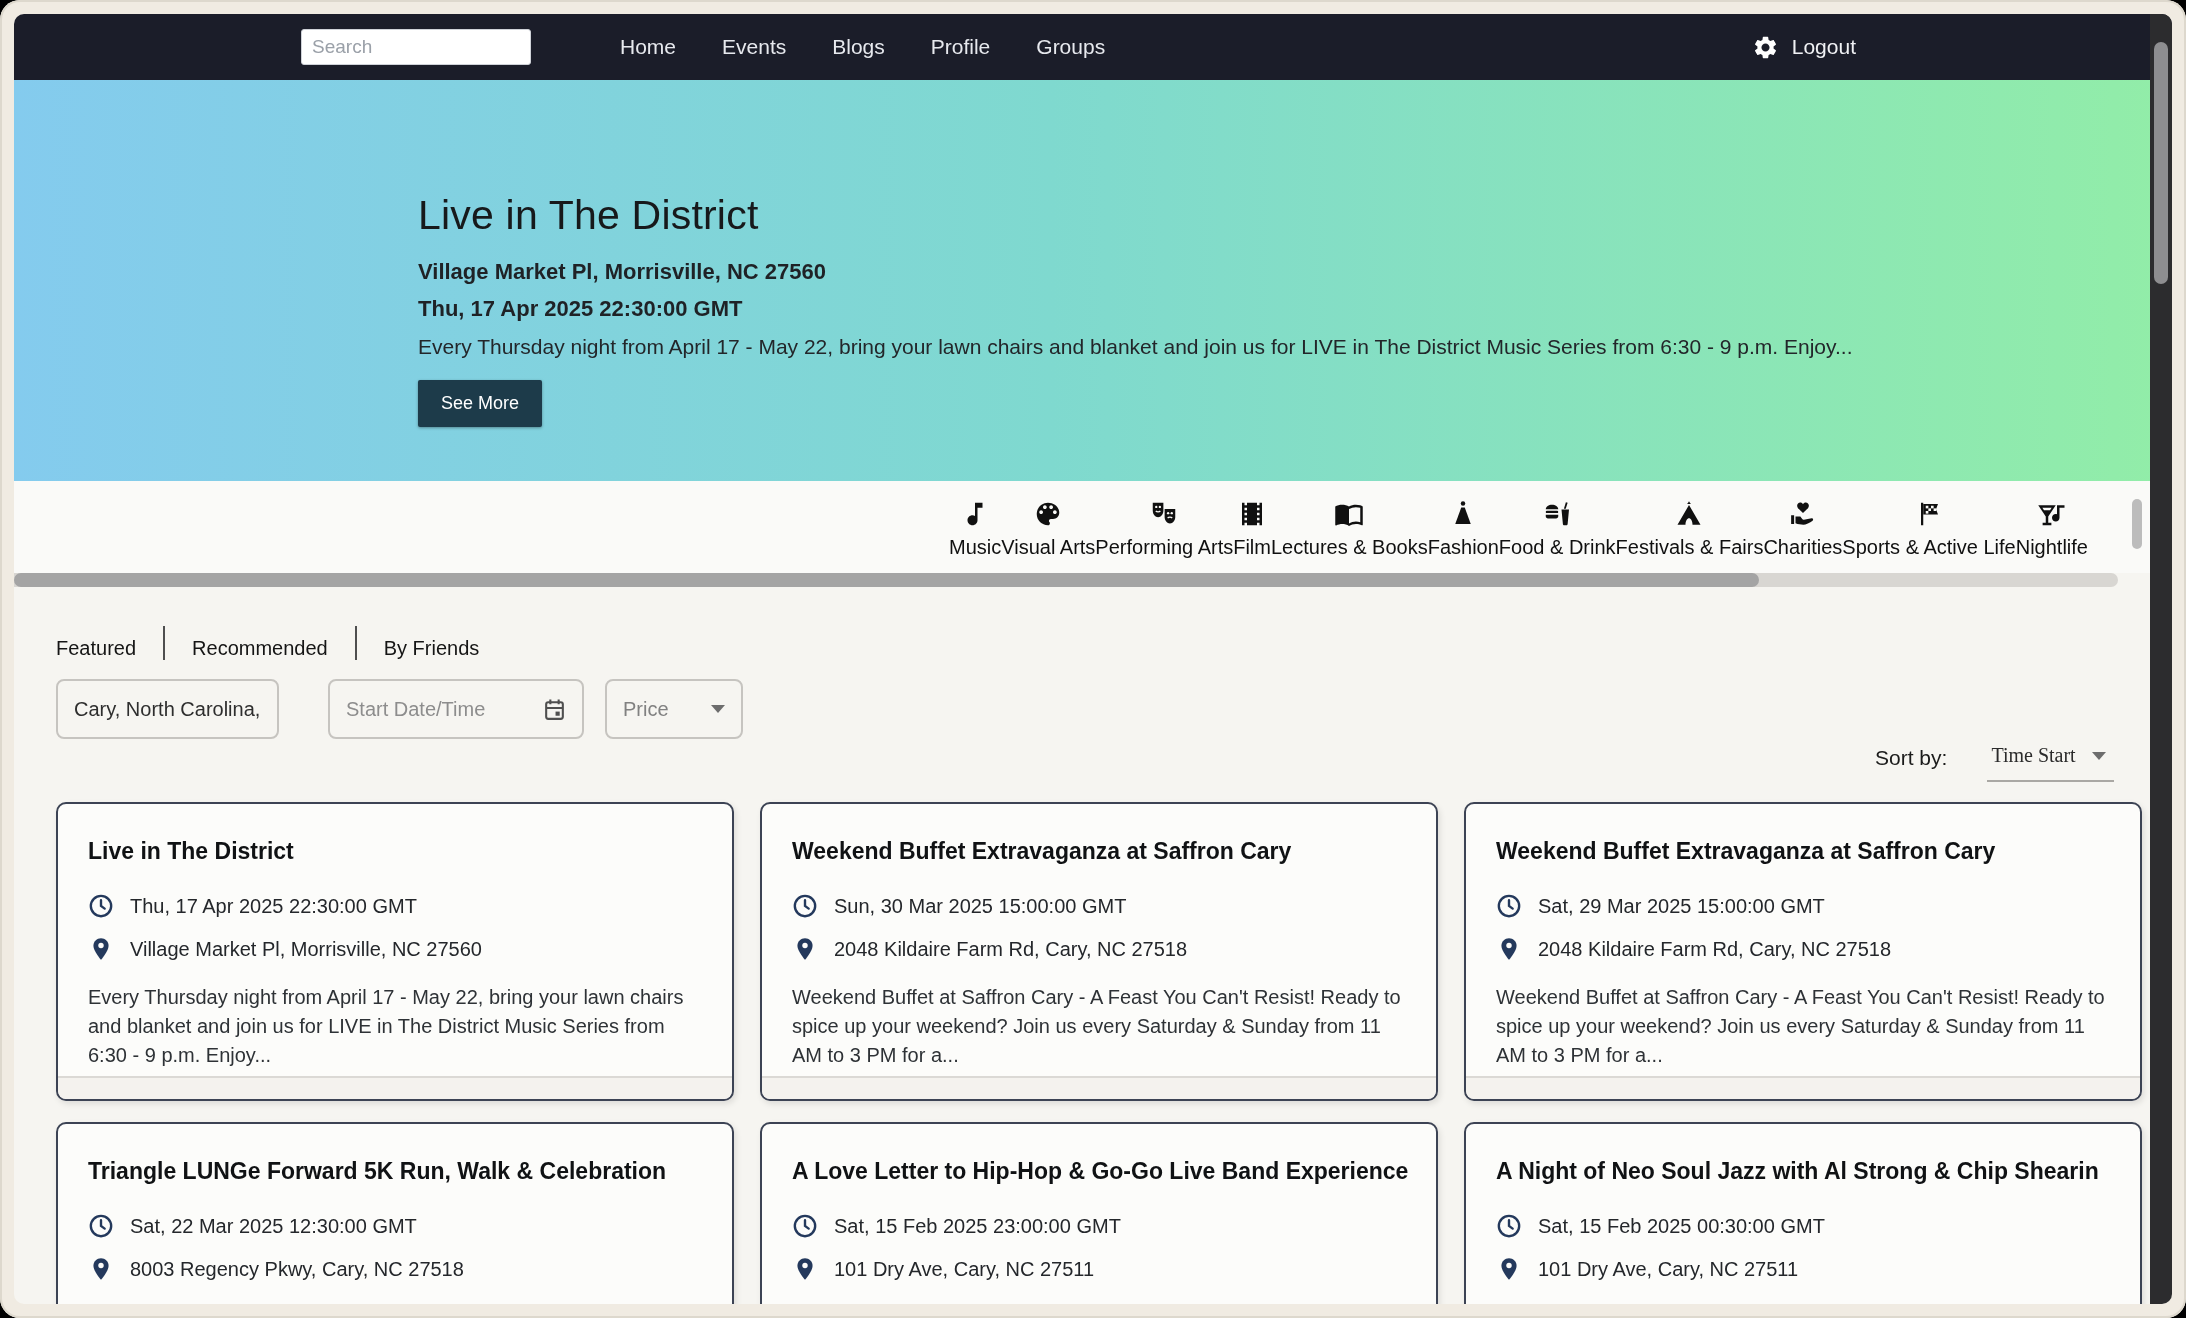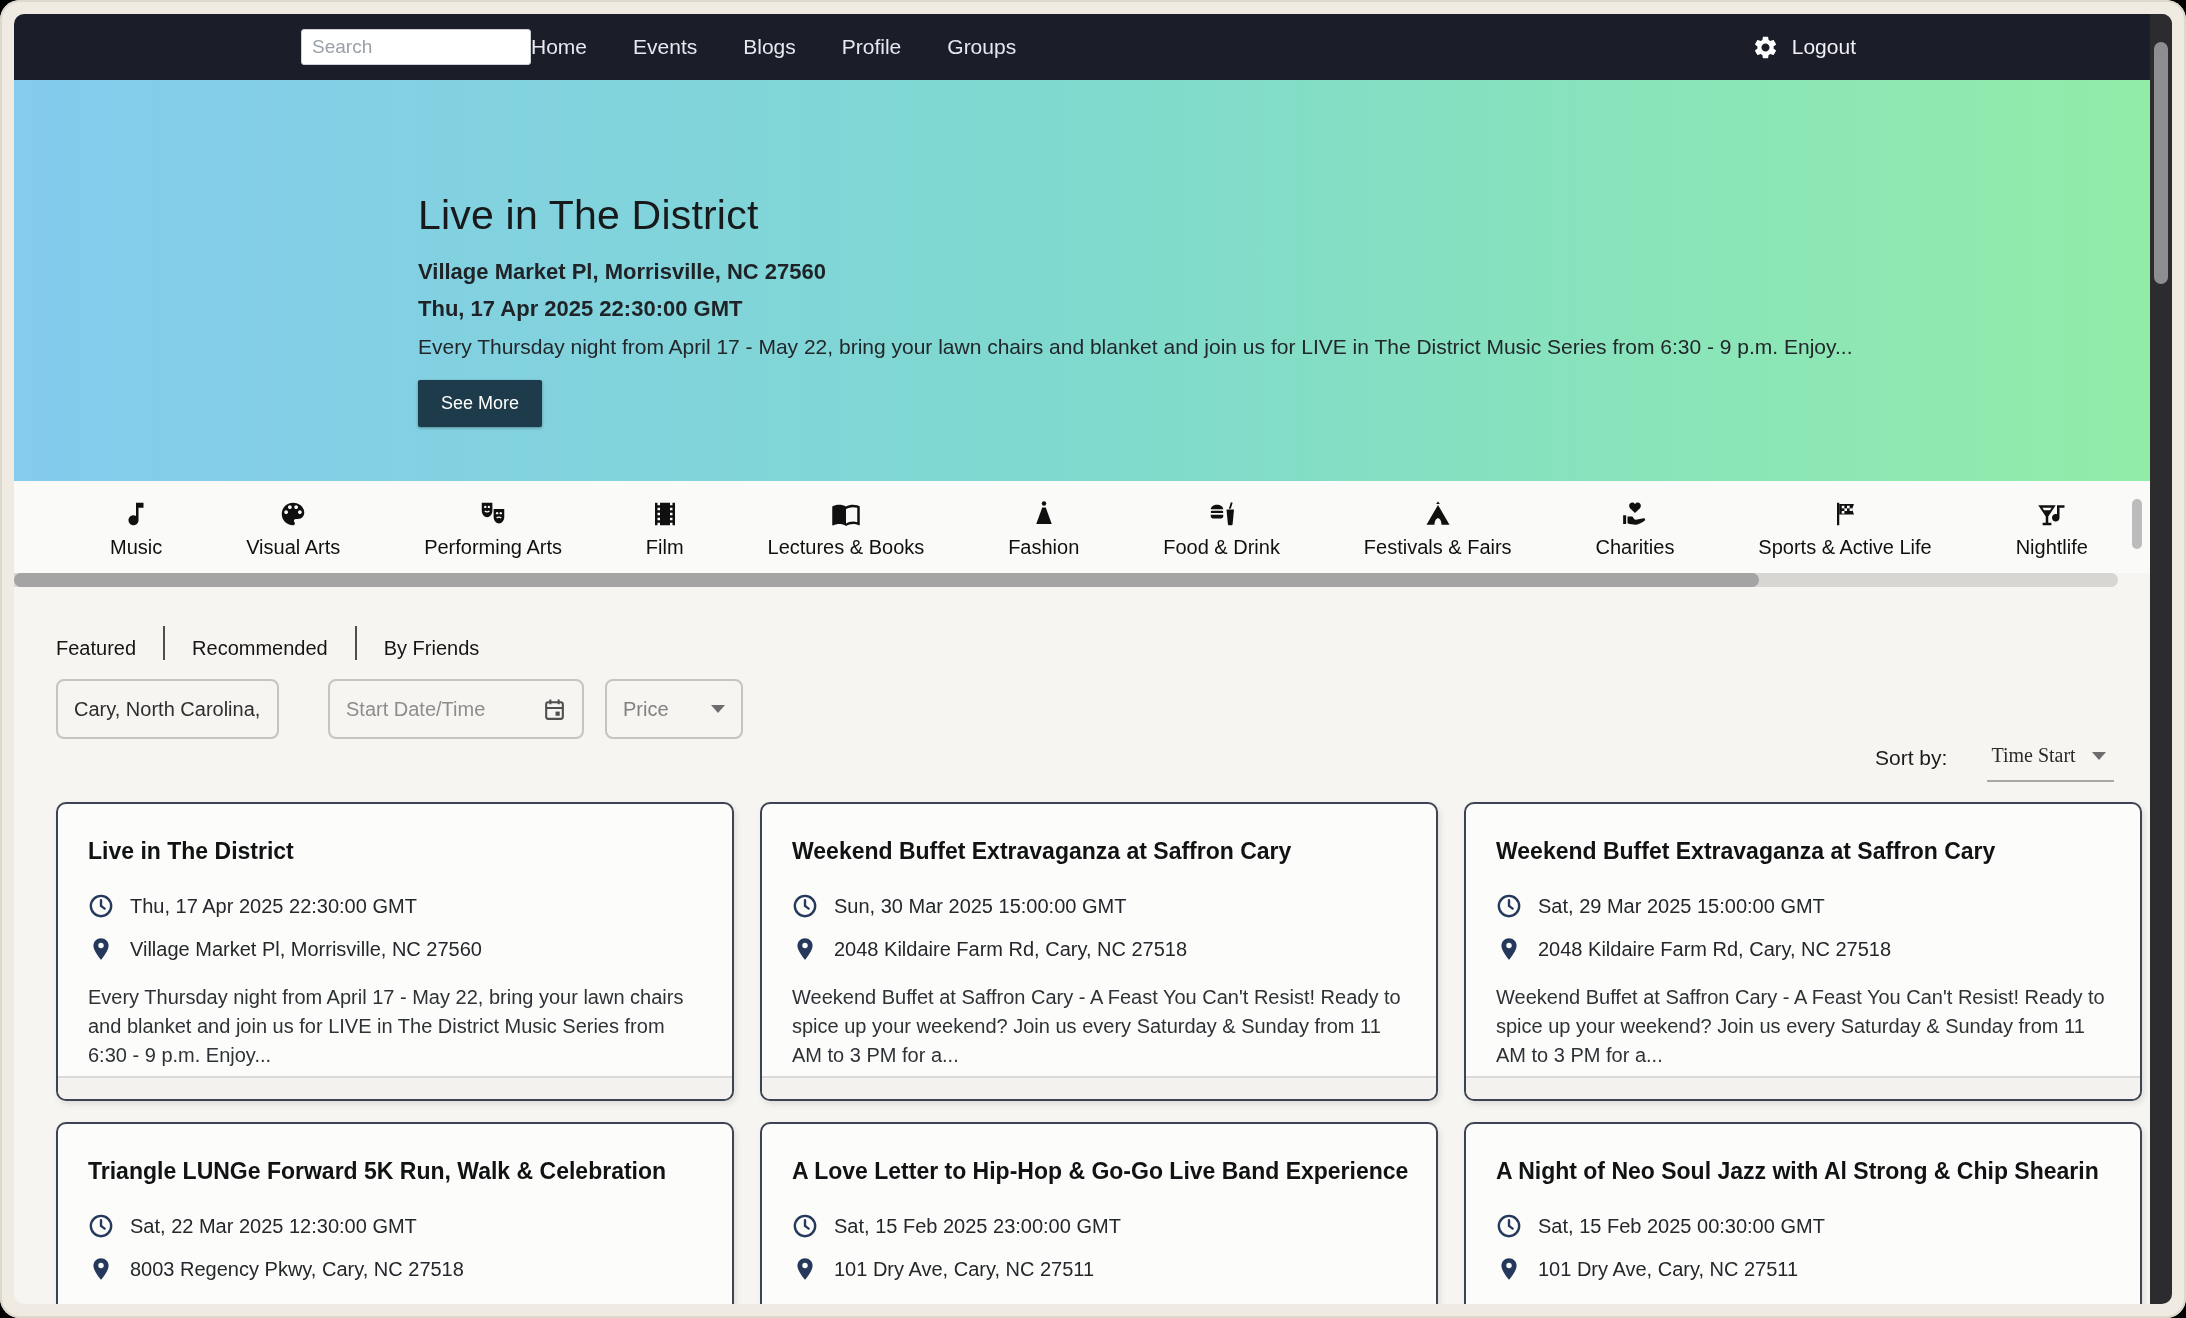--- a/index.html
+++ b/index.html
@@ -9,41 +9,41 @@
   .app{position:absolute;left:14px;top:14px;width:2158px;height:1290px;background:#f6f5f1;
     border-radius:10px;overflow:hidden;}
 
   
   .navbar{position:absolute;left:0;top:0;width:100%;height:66px;background:#1b1d29;
     display:flex;align-items:center;box-sizing:border-box;}
   .search-input{margin-left:287px;width:208px;height:34px;border:1px solid #cfd2d8;border-radius:3px;
     padding:0 10px;font-size:19px;color:#222;background:#fff;outline:none;
     font-family:"Liberation Sans","DejaVu Sans",sans-serif;}
   .search-input::placeholder{color:#9aa0a8;}
-  .nav-links{display:flex;gap:46px;}
+  .nav-links{display:flex;margin-left:89px;gap:46px;}
   .nav-link{font-size:21px;color:#e7e9ee;cursor:pointer;white-space:nowrap;}
   .logout{margin-left:auto;margin-right:316px;display:flex;align-items:center;gap:13px;
     color:#f0f1f4;font-size:21px;cursor:pointer;}
   .logout svg{width:27px;height:27px;fill:#fff;}
 
   
   .hero{position:absolute;left:0;top:66px;width:100%;height:401px;
     background:linear-gradient(90deg,#84cbee 0%,#7fd9cf 48%,#92eda8 100%);}
   .hero-content{position:absolute;left:404px;top:112px;}
   .hero-title{font-size:41px;font-weight:500;color:#17191b;margin:0 0 20px 0;letter-spacing:.2px;}
   .hero-address{font-size:22px;font-weight:600;color:#1f2226;margin-bottom:11px;}
   .hero-date{font-size:22px;font-weight:600;color:#1f2226;margin-bottom:13px;}
   .hero-desc{font-size:21px;color:#23262a;margin-bottom:21px;white-space:nowrap;}
   .see-more{background:#1d3b4a;color:#fff;font-size:18px;padding:13px 23px;border:none;
     border-radius:2px;cursor:pointer;box-shadow:0 1px 3px rgba(0,0,0,.35);
     font-family:"Liberation Sans","DejaVu Sans",sans-serif;}
 
   
   .category-bar{position:absolute;left:0;top:467px;width:100%;height:92px;background:#fafaf8;
-    display:flex;align-items:center;justify-content:space-between;
+    display:flex;align-items:center;justify-content:flex-end;
     padding:4px 84px 0 96px;box-sizing:border-box;}
   .category{display:flex;flex-direction:column;align-items:center;gap:7px;cursor:pointer;}
   .category svg{height:30px;width:34px;fill:#101010;}
   .category-label{font-size:20px;color:#101010;font-weight:500;white-space:nowrap;}
   .cat-scrollpill{position:absolute;right:30px;top:485px;width:10px;height:50px;border-radius:5px;
     background:#bcbcbc;z-index:40;}
   .h-scrollbar{position:absolute;left:0;top:559px;width:2104px;height:14px;background:#d8d6d2;
     border-radius:0 7px 7px 0;}
   .h-thumb{position:absolute;left:0;top:0;width:1745px;height:14px;background:#a4a4a4;border-radius:7px;}
 

